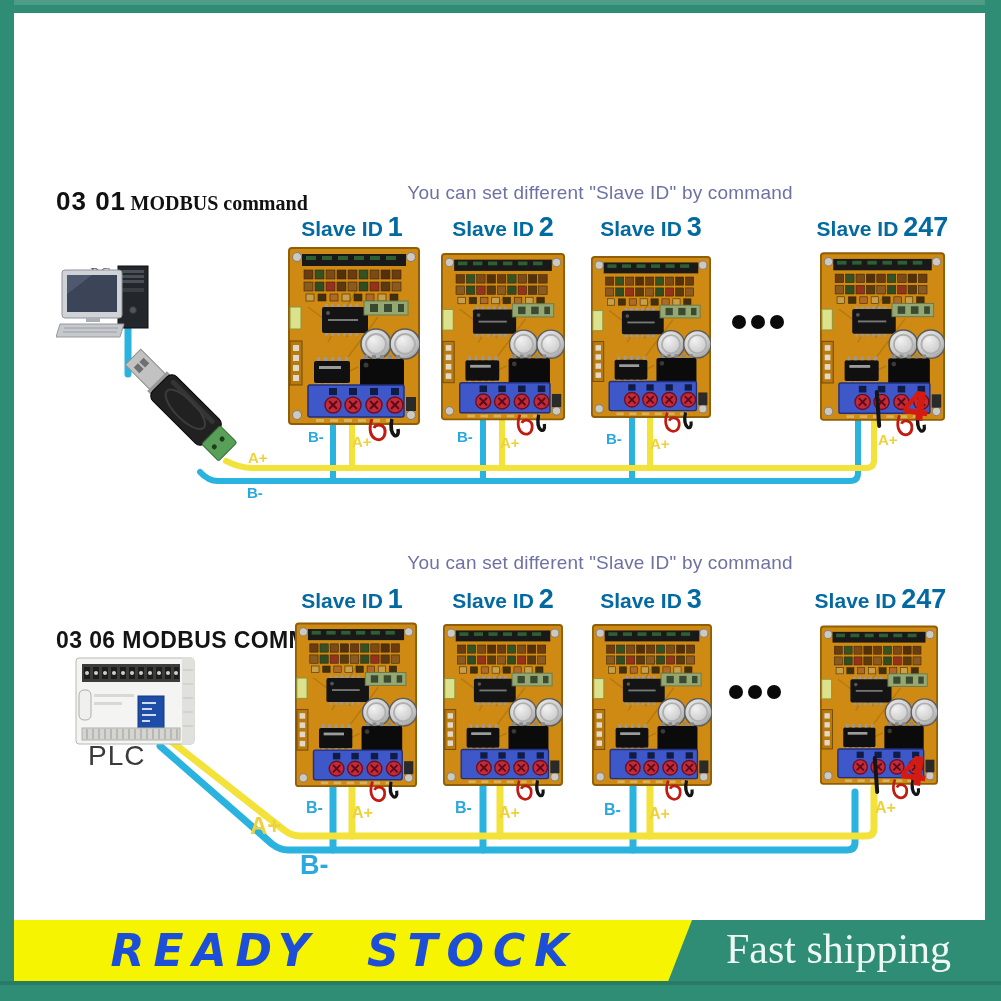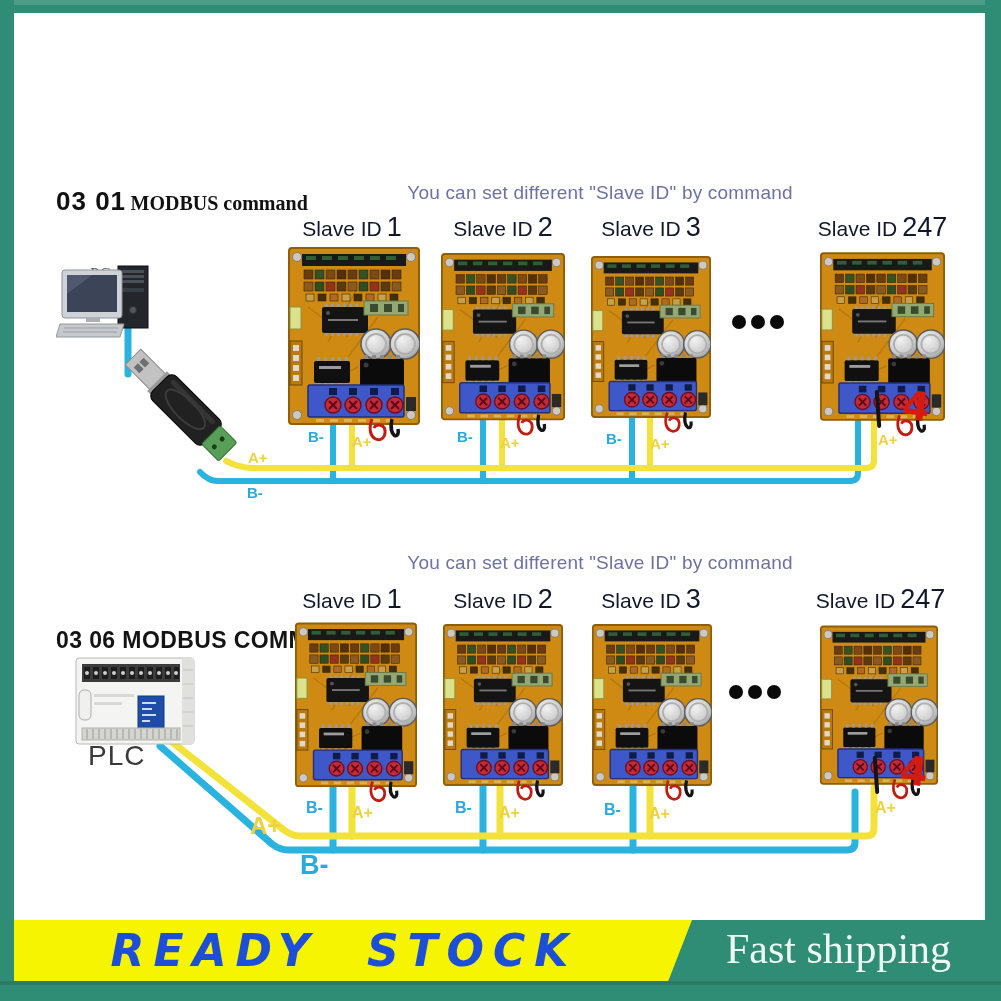--- a/index.html
+++ b/index.html
@@ -11,21 +11,21 @@
   .border-top::before{content:"";position:absolute;left:0;top:0;width:100%;height:5px;background:rgba(255,255,255,.14);}
   .border-left{left:0;top:0;width:14px;height:1001px;background:#2F8C75;}
   .border-right{left:985px;top:0;width:16px;height:1001px;background:#2F8C75;}
   
   .heading-top{left:56px;top:186px;white-space:nowrap;color:#111;}
   .heading-top .num{font-weight:800;font-size:26px;letter-spacing:1px;}
   .heading-top .rest{font-family:"Liberation Serif",serif;font-weight:700;font-size:20px;}
   .subtitle{width:620px;text-align:center;color:#6E71A3;font-size:19px;letter-spacing:.2px;white-space:nowrap;}
   .heading-bottom{left:56px;top:627px;font-size:23px;font-weight:700;color:#141414;letter-spacing:.4px;white-space:nowrap;}
   
-  .slave-label{height:32px;text-align:center;color:#0f172a;white-space:nowrap;}
+  .slave-label{height:32px;text-align:center;color:#0369a1;white-space:nowrap;font-weight:bold;}
   .slave-label .pfx{font-size:21px;}
   .slave-label .num{font-size:27px;margin-left:5px;}
   
   .tlab{font-weight:700;white-space:nowrap;}
   .tlab.b{color:#2AA9DE;}
   .tlab.a{color:#EDD23E;}
   .sz15{font-size:15px;} .sz16{font-size:16px;}
   .biglab-a{font-size:24px;font-weight:700;color:#EDD23E;}
   .biglab-b{font-size:27px;font-weight:700;color:#2AA9DE;}
   .smlab{font-size:15px;font-weight:700;}

